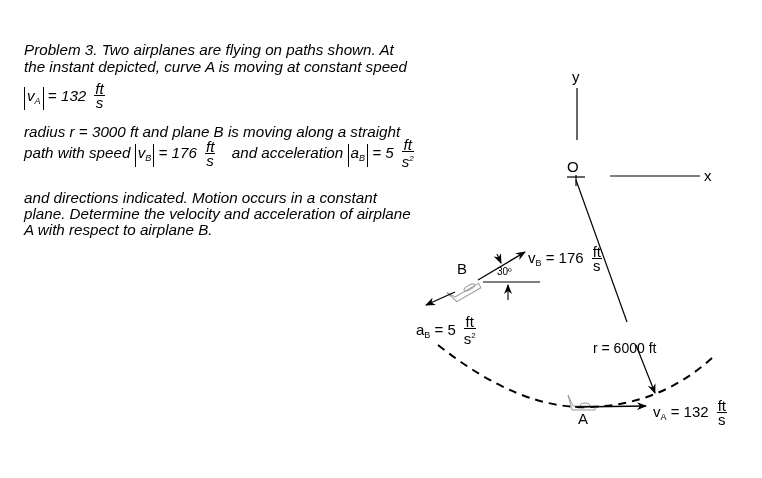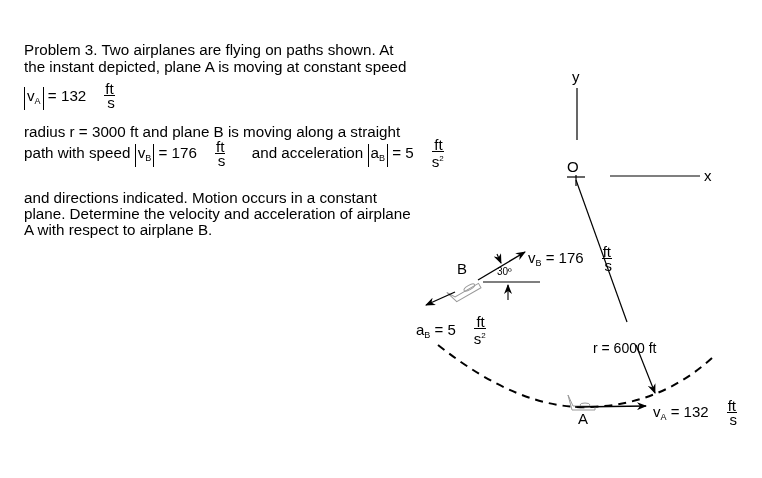--- a/index.html
+++ b/index.html
@@ -1,34 +1,34 @@
 <!DOCTYPE html>
 <html><head>
 <meta charset="utf-8">
 <style>
   html, body { margin:0; padding:0; background:#ffffff; }
   body { width:762px; height:478px; position:relative; overflow:hidden;
          font-family:"Liberation Sans", sans-serif; color:#000; }
   .problem { position:absolute; left:24px; top:41px; width:420px; font-size:15.2px; line-height:17px; }
-  .line { position:absolute; left:0; white-space:nowrap; }
-  .frac { display:inline-block; vertical-align:middle; text-align:right; line-height:13px; margin:0 18px; position:relative; top:-1px; }
+  .line { position:absolute; left:0; white-space:nowrap;font-style:italic; }
+  .frac { display:inline-block; vertical-align:middle; text-align:center; line-height:13px; margin:0 8px; position:relative; top:-1px; }
   .frac .num { display:block; border-bottom:1px solid #000; padding:0 1px; }
   .frac .den { display:block; }
   .abs { display:inline-block; border-left:1.3px solid #000; border-right:1.3px solid #000; padding:0 2px; line-height:17px; }
   sub { font-size:9px; vertical-align:-3px; }
   sup { font-size:8px; vertical-align:6px; }
   svg.diagram { position:absolute; left:0; top:0; }
   .lbl { position:absolute; font-size:15px; white-space:nowrap; }
 </style>
 </head>
 <body>
 
 <div class="problem">
   <div class="line" style="top:0px">Problem 3.  Two airplanes are flying on paths shown.  At</div>
-  <div class="line" style="top:17px">the instant depicted, plane A is moving at constant speed</div>
+  <div class="line" style="top:17px">the instant depicted, curve A is moving at constant speed</div>
   <div class="line" style="top:42px">
     <span class="abs"><span>v</span><sub>A</sub></span>
     <span>= 132</span><span class="frac"><span class="num">ft</span><span class="den">s</span></span>
     &nbsp;
   </div>
   <div class="line" style="top:82px">radius  r = 3000 ft  and plane B is moving along a straight</div>
   <div class="line" style="top:98px">
     <span>path with speed</span>
     <span class="abs"><span>v</span><sub>B</sub></span>
     <span>= 176</span><span class="frac"><span class="num">ft</span><span class="den">s</span></span>

